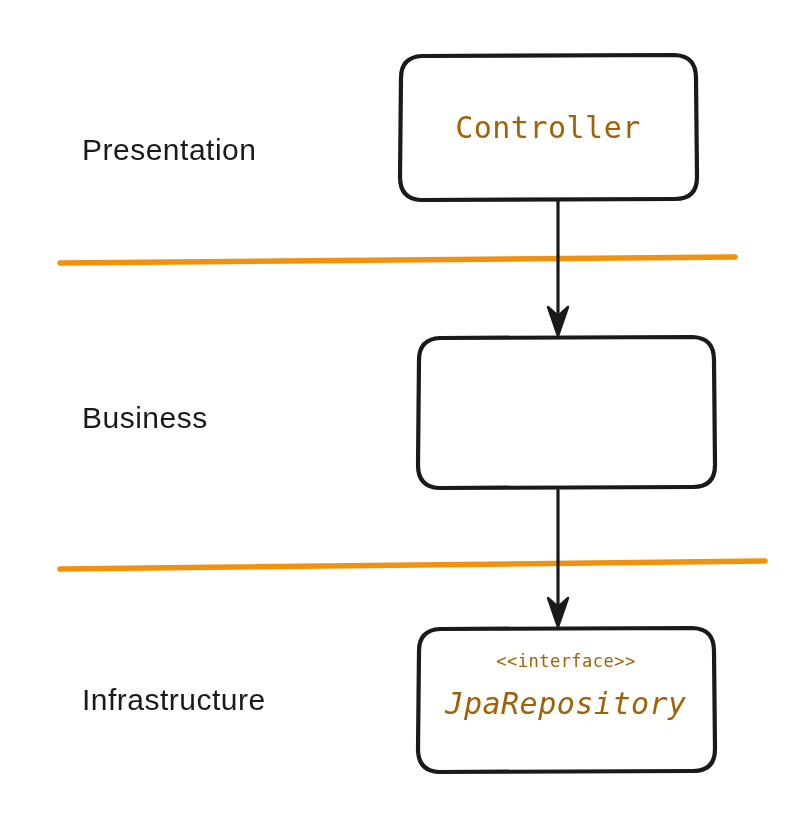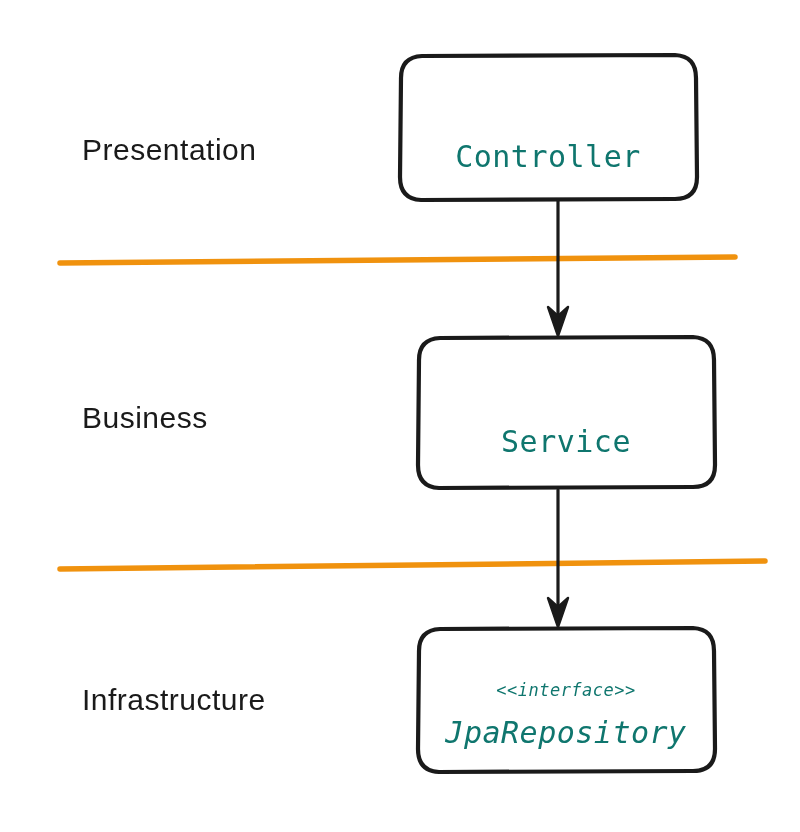--- a/index.html
+++ b/index.html
@@ -37,36 +37,35 @@
     transform: translateY(-50%);
   }
   #layer-label-presentation { left: 82px; top: 150px; }
   #layer-label-business     { left: 82px; top: 418px; }
   #layer-label-infrastructure { left: 82px; top: 700px; }
 
   
   .node-text {
     position: absolute;
     font-family: "DejaVu Sans Mono", "Liberation Mono", monospace;
-    color: #0f766e;
+    color: #a16207;
     white-space: nowrap;
     text-align: center;
     transform: translate(-50%, -50%);
     letter-spacing: 0.5px;
-    margin-top: 29px;
   }
   .node-title {
     font-size: 30px;
   }
   .node-stereotype {
     font-size: 17px;
   }
   #node-text-controller { left: 548px; top: 127px; }
   #node-text-service    { left: 566px; top: 412px; }
-  #node-stereotype-jparepository { left: 566px; top: 661px; font-style: italic; }
+  #node-stereotype-jparepository { left: 566px; top: 661px; }
   #node-text-jparepository { left: 566px; top: 703px; font-style: italic; }
 </style>
 </head>
 <body>
 
 <div id="canvas">
 
   <svg id="diagram-svg" viewBox="0 0 800 832" xmlns="http://www.w3.org/2000/svg">
 
     <g>
@@ -122,19 +121,18 @@
   </svg>
 
   <div class="layer-label" id="layer-label-presentation">Presentation</div>
 
   <div class="layer-label" id="layer-label-infrastructure">Infrastructure</div>
 
   <div class="layer-label" id="layer-label-business">Business</div>
 
   <div class="node-text node-title" id="node-text-controller">Controller</div>
 
-  <div class="node-text node-title" id="node-text-service">Service</div>
 
   <div class="node-text node-stereotype" id="node-stereotype-jparepository">&lt;&lt;interface&gt;&gt;</div>
 
   <div class="node-text node-title" id="node-text-jparepository">JpaRepository</div>
 
 </div>
 
 </body></html>

